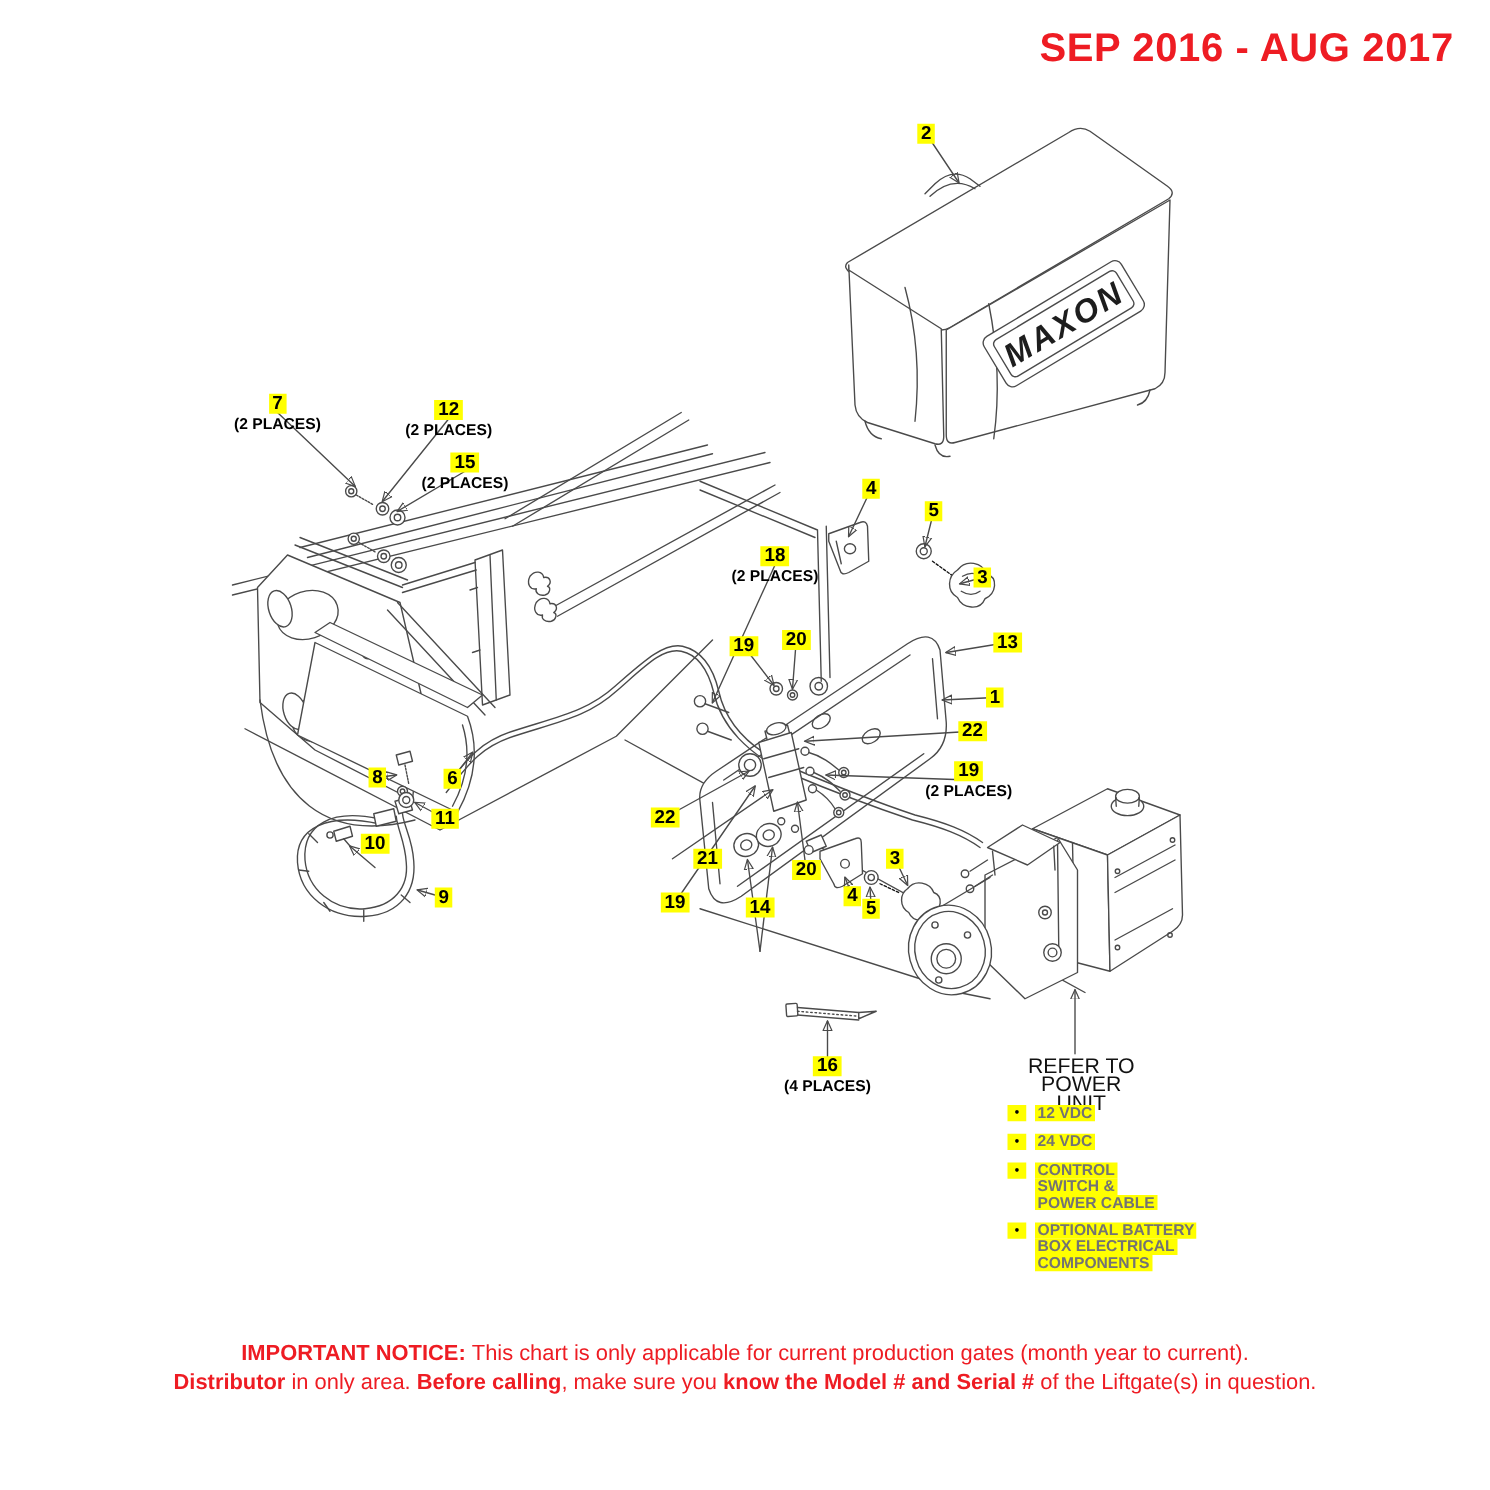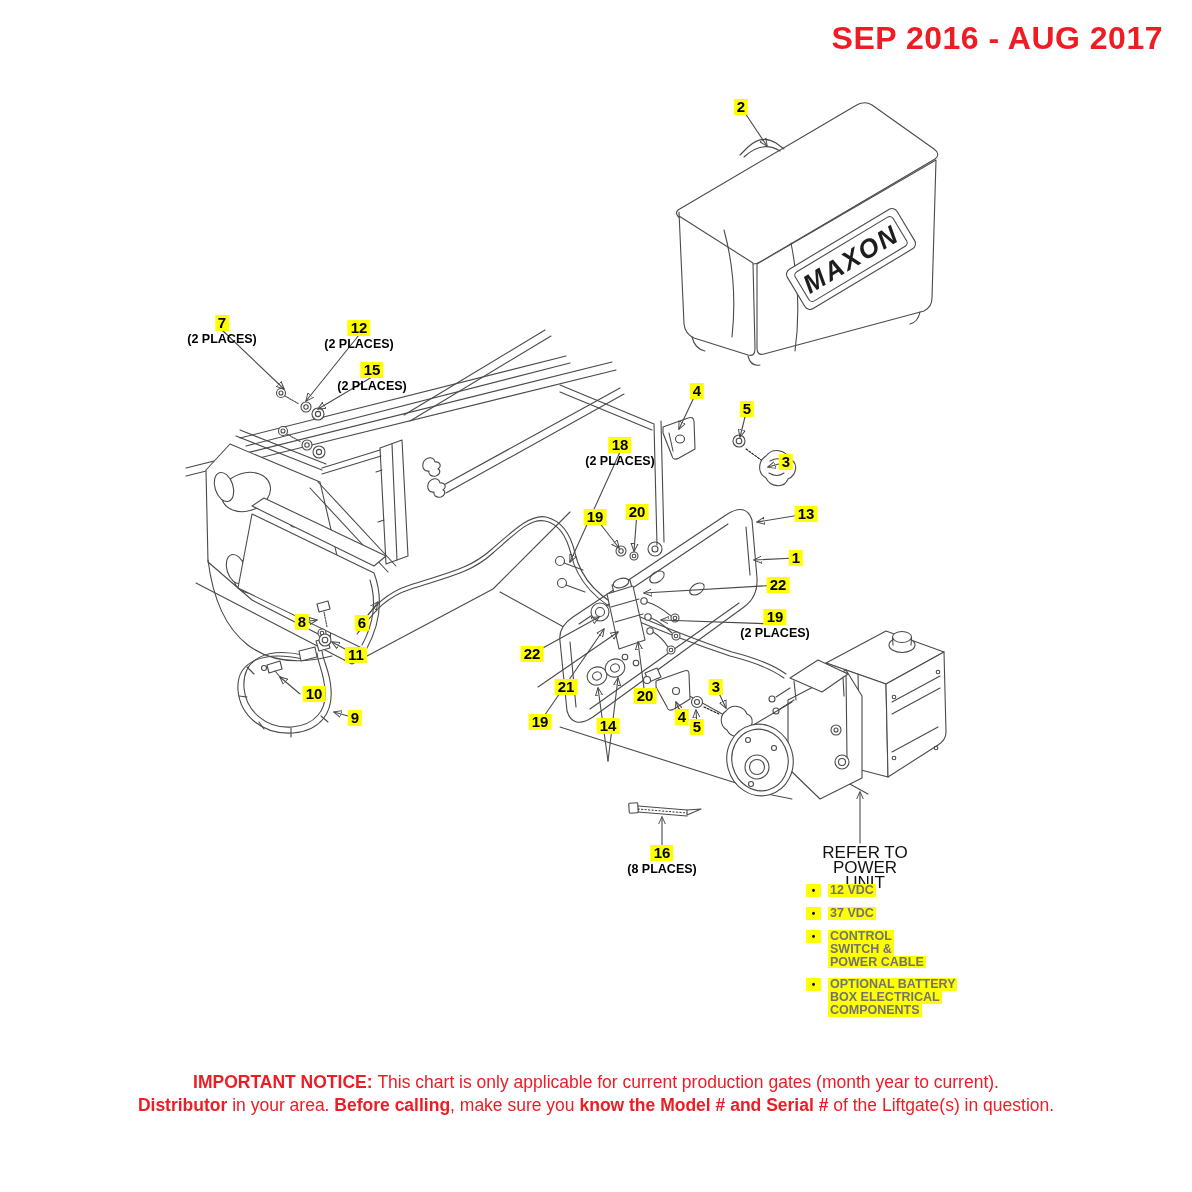--- a/index.html
+++ b/index.html
@@ -279,49 +279,49 @@
       <div class="callout" style="left: 786px; top: 462px;"><span class="num">3</span></div>
       <div class="callout" style="left: 595px; top: 517px;"><span class="num">19</span></div>
       <div class="callout" style="left: 637px; top: 512px;"><span class="num">20</span></div>
       <div class="callout" style="left: 806px; top: 514px;"><span class="num">13</span></div>
       <div class="callout" style="left: 796px; top: 558px;"><span class="num">1</span></div>
       <div class="callout" style="left: 778px; top: 585px;"><span class="num">22</span></div>
       <div class="callout" style="left: 775px; top: 624px;"><span class="num">19</span><div class="note">(2 PLACES)</div></div>
       <div class="callout" style="left: 302px; top: 622px;"><span class="num">8</span></div>
       <div class="callout" style="left: 362px; top: 623px;"><span class="num">6</span></div>
       <div class="callout" style="left: 356px; top: 655px;"><span class="num">11</span></div>
-      <div class="callout" style="left: 300px; top: 694px; margin-left: 14px;"><span class="num">10</span></div>
+      <div class="callout" style="left: 300px; top: 675px;"><span class="num">10</span></div>
       <div class="callout" style="left: 355px; top: 718px;"><span class="num">9</span></div>
       <div class="callout" style="left: 532px; top: 654px;"><span class="num">22</span></div>
       <div class="callout" style="left: 538px; top: 687px; margin-left: 28px;"><span class="num">21</span></div>
       <div class="callout" style="left: 540px; top: 722px;"><span class="num">19</span></div>
       <div class="callout" style="left: 645px; top: 696px;"><span class="num">20</span></div>
       <div class="callout" style="left: 716px; top: 687px;"><span class="num">3</span></div>
       <div class="callout" style="left: 682px; top: 717px;"><span class="num">4</span></div>
       <div class="callout" style="left: 697px; top: 727px;"><span class="num">5</span></div>
       <div class="callout" style="left: 608px; top: 726px;"><span class="num">14</span></div>
-      <div class="callout" style="left: 662px; top: 860px;"><span class="num">16</span><div class="note">(8 PLACES)</div></div>
+      <div class="callout" style="left: 662px; top: 860px;"><span class="num">16</span><div class="note">(4 PLACES)</div></div>
     </div>
 
   <div id="refer-note">
     <div>REFER TO POWER</div>
     <div>UNIT</div>
   </div>
 
   <div id="bullet-list">
       <div class="bullet-item">
         <span class="bullet-dot">•</span>
         <div class="bullet-lines">
           <span>12 VDC</span>
         </div>
       </div>
       <div class="bullet-item">
         <span class="bullet-dot">•</span>
         <div class="bullet-lines">
-          <span>37 VDC</span>
+          <span>24 VDC</span>
         </div>
       </div>
       <div class="bullet-item">
         <span class="bullet-dot">•</span>
         <div class="bullet-lines">
           <span>CONTROL</span>
           <span>SWITCH &amp;</span>
           <span>POWER CABLE</span>
         </div>
       </div>
@@ -330,16 +330,16 @@
         <div class="bullet-lines">
           <span>OPTIONAL BATTERY</span>
           <span>BOX ELECTRICAL</span>
           <span>COMPONENTS</span>
         </div>
       </div>
     </div>
 
   <div id="notice">
       <div class="notice-line"><span class="b">IMPORTANT NOTICE: </span><span>This chart is only applicable for current production gates (month year to current).</span></div>
-      <div class="notice-line"><span class="b">Distributor </span><span>in your area. </span><span class="b">Before calling</span><span>, make sure you </span><span class="b">know the Model # and Serial # </span><span>of the Liftgate(s) in question.</span></div>
+      <div class="notice-line"><span class="b">Distributor </span><span>in only area. </span><span class="b">Before calling</span><span>, make sure you </span><span class="b">know the Model # and Serial # </span><span>of the Liftgate(s) in question.</span></div>
     </div>
 
 </div>
 
 </body></html>

